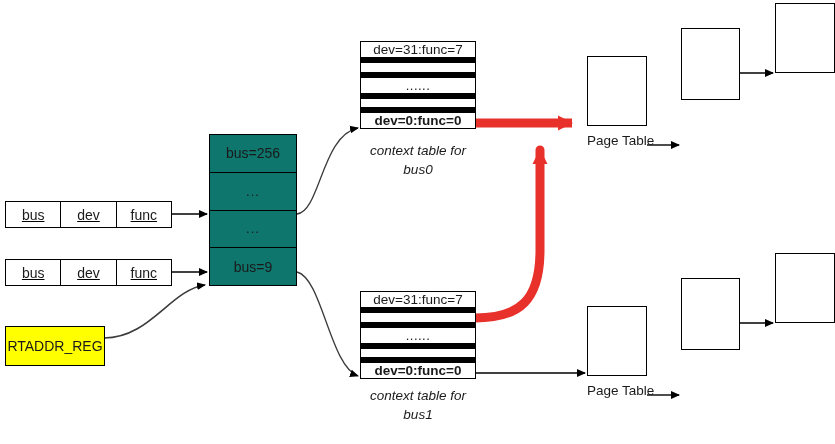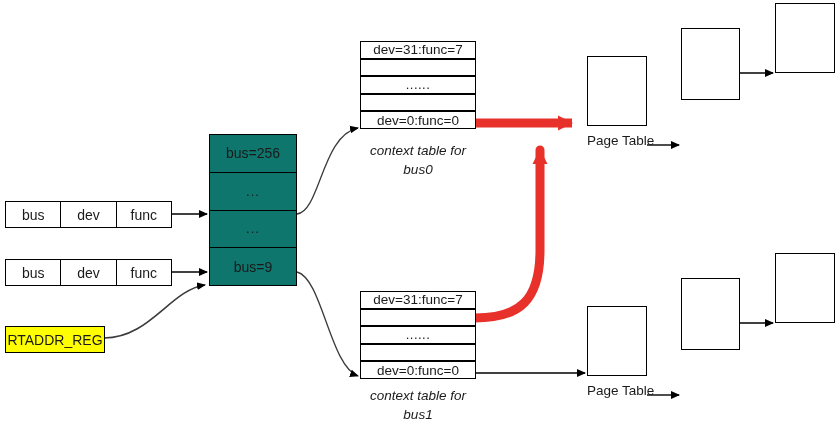--- a/index.html
+++ b/index.html
@@ -30,20 +30,21 @@
     border: 1px solid #000000;
     background: #ffffff;
   }
   
   .bdf {
     position: absolute;
     box-sizing: border-box;
     display: flex;
     border: 1px solid #000000;
     background: #ffffff;
+    text-decoration: underline;
   }
   .bdf .cell {
     box-sizing: border-box;
     flex: 1 1 0;
     display: flex;
     align-items: center;
     justify-content: center;
     font-size: 14px;
     color: #1a1a1a;
     border-right: 1px solid #000000;
@@ -81,26 +82,26 @@
     background: #ffffff;
     display: flex;
     flex-direction: column;
   }
   .ctable .row {
     box-sizing: border-box;
     flex: 1 1 0;
     display: flex;
     align-items: center;
     justify-content: center;
-    border-bottom: 2px solid #000000;
+    border-bottom: 6px solid #000000;
     font-size: 13.5px;
     color: #1a1a1a;
     white-space: nowrap;
   }
-  .ctable .row:last-child { border-bottom: none; }
+  .ctable .row:last-child { border-bottom: none; font-weight: bold; }
   .ctable .row.dots {
     font-size: 13px;
     letter-spacing: 0.5px;
     color: #1a1a1a;
   }
 
   
   .reg {
     position: absolute;
     box-sizing: border-box;
@@ -170,21 +171,21 @@
     <div class="cell">dev</div>
     <div class="cell">func</div>
   </div>
 
   <div class="bdf" style="left:5px; top:259px; width:167px; height:27px;">
     <div class="cell">bus</div>
     <div class="cell">dev</div>
     <div class="cell">func</div>
   </div>
 
-  <div class="reg" style="left:5px; top:326px; width:100px; height:27px;">RTADDR_REG</div>
+  <div class="reg" style="left:5px; top:326px; width:100px; height:40px;">RTADDR_REG</div>
 
   <div class="vtable" style="left:209px; top:134px; width:88px; height:152px;">
     <div class="row">bus=256</div>
     <div class="row dots">...</div>
     <div class="row dots">...</div>
     <div class="row">bus=9</div>
   </div>
 
   <div class="ctable" style="left:360px; top:41px; width:116px; height:88px;">
     <div class="row">dev=31:func=7</div>

